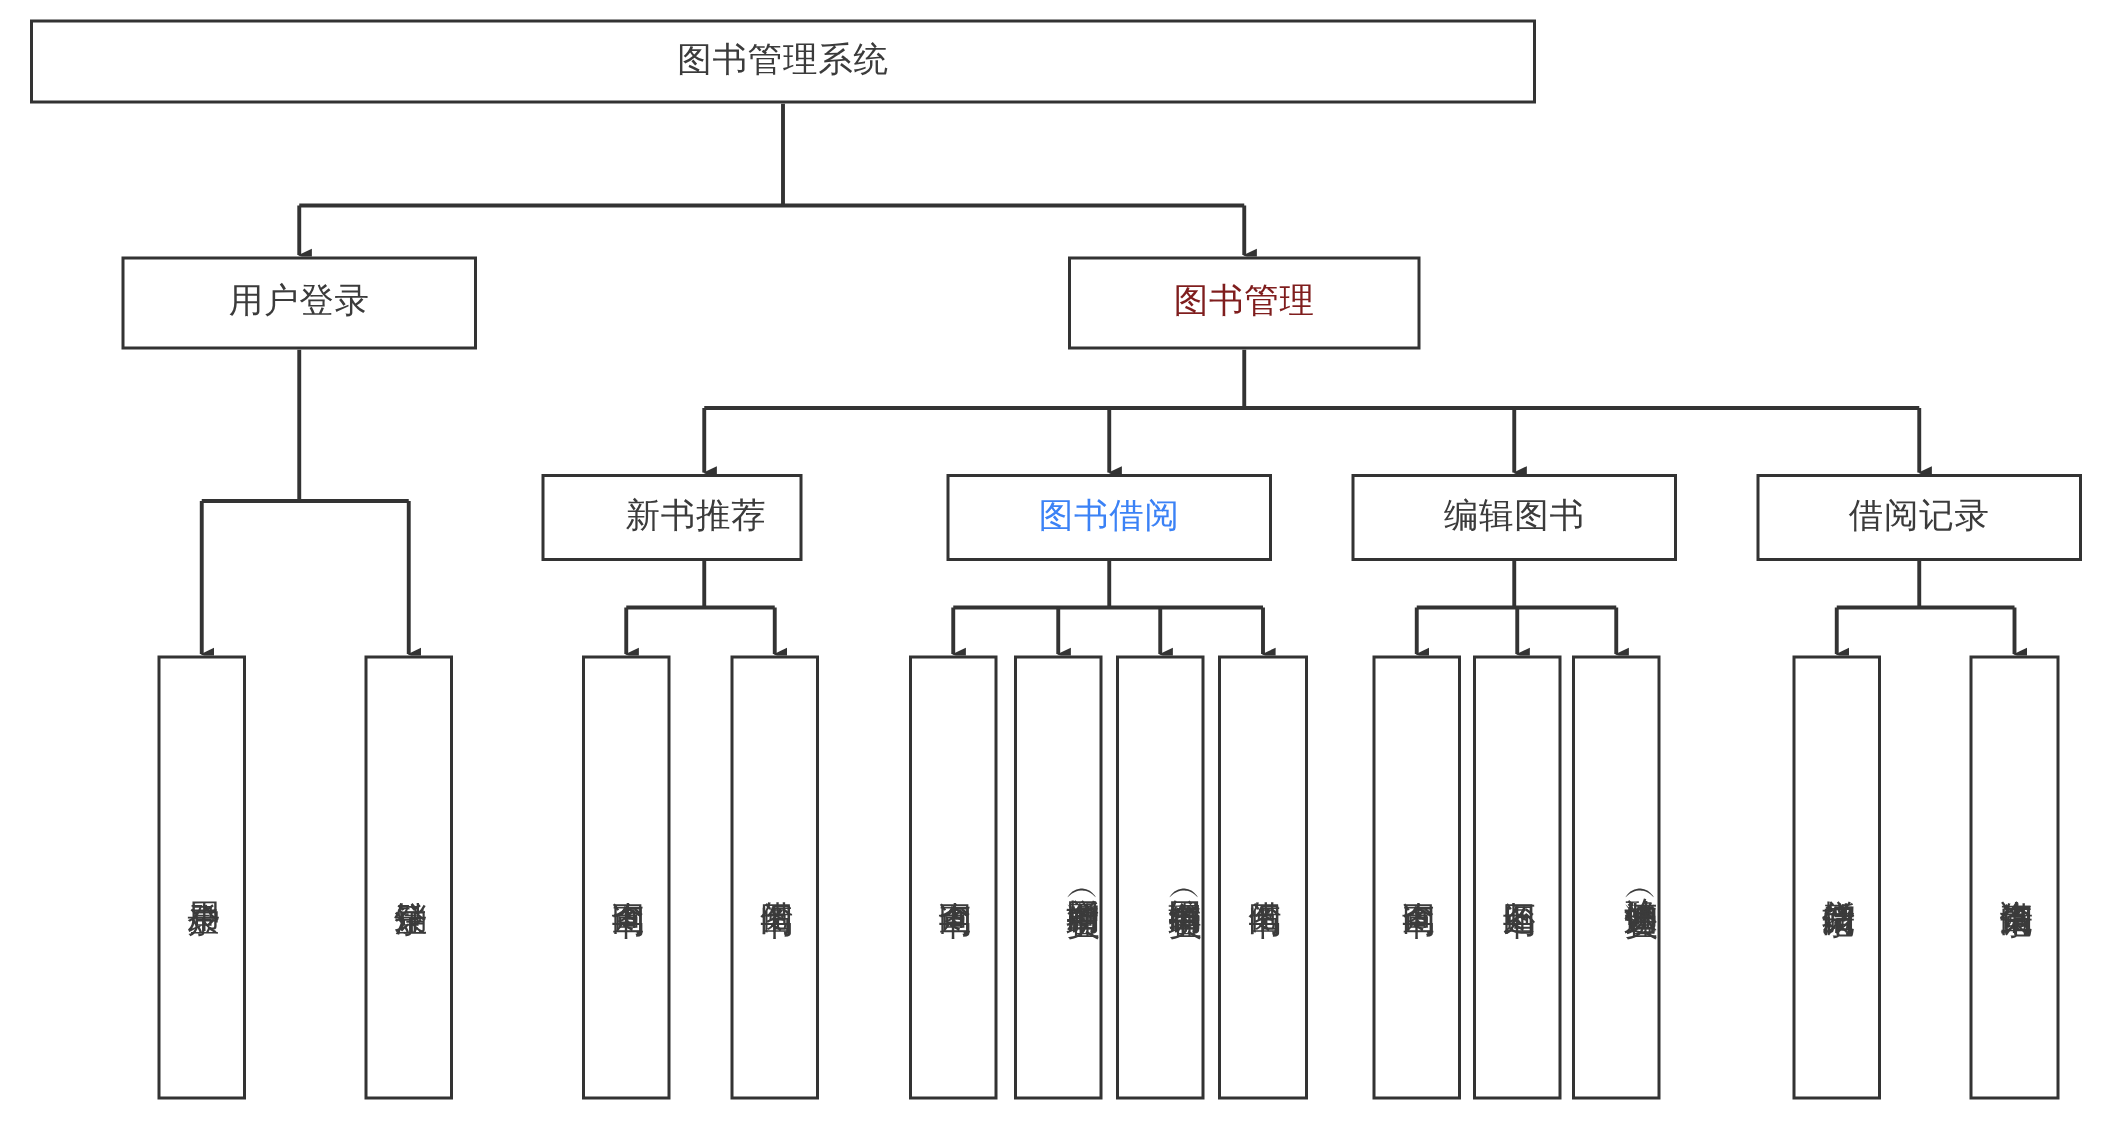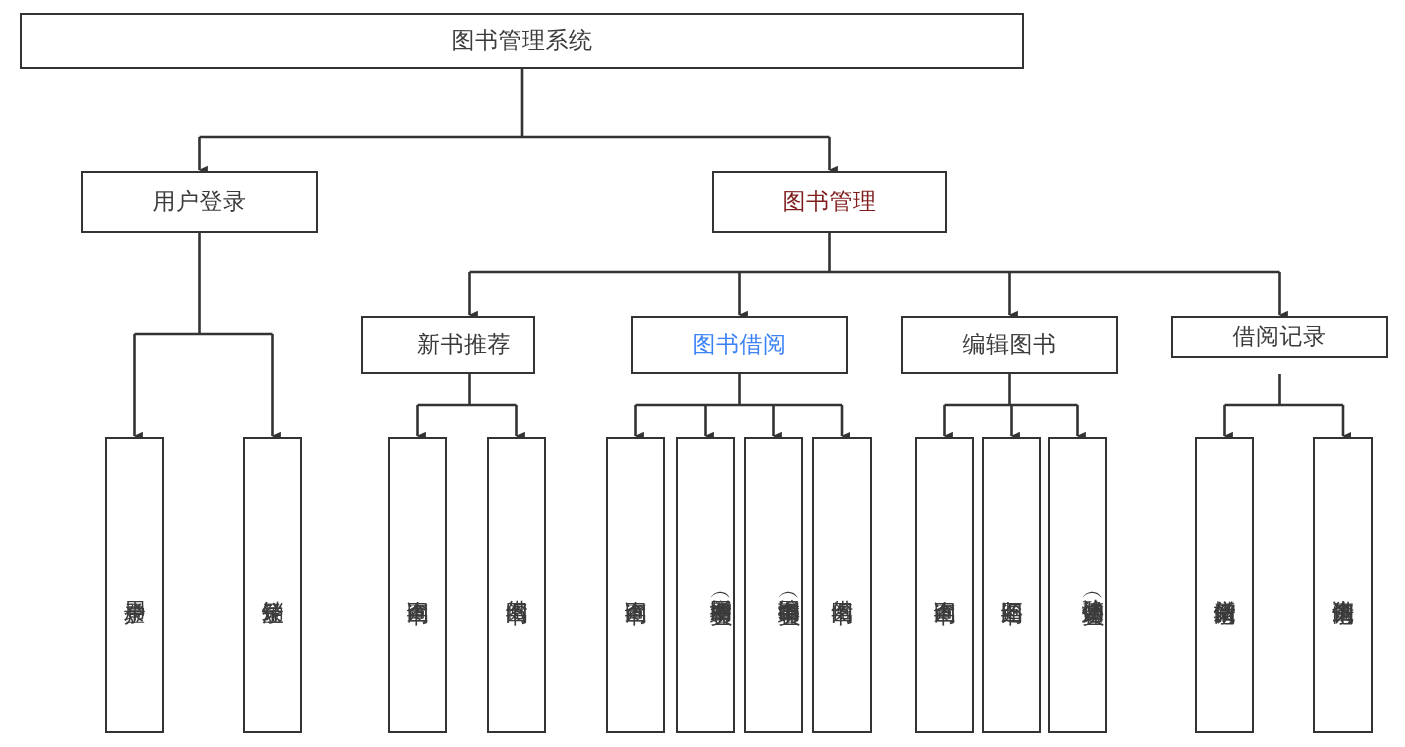--- a/index.html
+++ b/index.html
@@ -123,21 +123,21 @@
       </div>
       <div class="node h" style="left: 361px; top: 316px; width: 174px; height: 58px; border-color: rgb(51, 51, 51); background: rgb(255, 255, 255); color: rgb(59, 59, 59); padding-left: 32px;">
         <span class="label">新书推荐</span>
       </div>
       <div class="node h" style="left: 631px; top: 316px; width: 217px; height: 58px; border-color: rgb(51, 51, 51); background: rgb(255, 255, 255); color: #3b82f6;">
         <span class="label">图书借阅</span>
       </div>
       <div class="node h" style="left: 901px; top: 316px; width: 217px; height: 58px; border-color: rgb(51, 51, 51); background: rgb(255, 255, 255); color: rgb(59, 59, 59);">
         <span class="label">编辑图书</span>
       </div>
-      <div class="node h" style="left: 1171px; top: 316px; width: 217px; height: 42px; border-color: rgb(51, 51, 51); background: rgb(255, 255, 255); color: rgb(59, 59, 59);">
+      <div class="node h" style="left: 1171px; top: 316px; width: 217px; height: 58px; border-color: rgb(51, 51, 51); background: rgb(255, 255, 255); color: rgb(59, 59, 59);">
         <span class="label">借阅记录</span>
       </div>
       <div class="node v" style="left: 105px; top: 437px; width: 59px; height: 296px; border-color: rgb(51, 51, 51); background: rgb(255, 255, 255); color: rgb(59, 59, 59);">
         <span class="label">用户登录</span>
       </div>
       <div class="node v" style="left: 243px; top: 437px; width: 59px; height: 296px; border-color: rgb(51, 51, 51); background: rgb(255, 255, 255); color: rgb(59, 59, 59);">
         <span class="label">注销登录</span>
       </div>
       <div class="node v" style="left: 388px; top: 437px; width: 59px; height: 296px; border-color: rgb(51, 51, 51); background: rgb(255, 255, 255); color: rgb(59, 59, 59);">
         <span class="label">查询图书</span>

